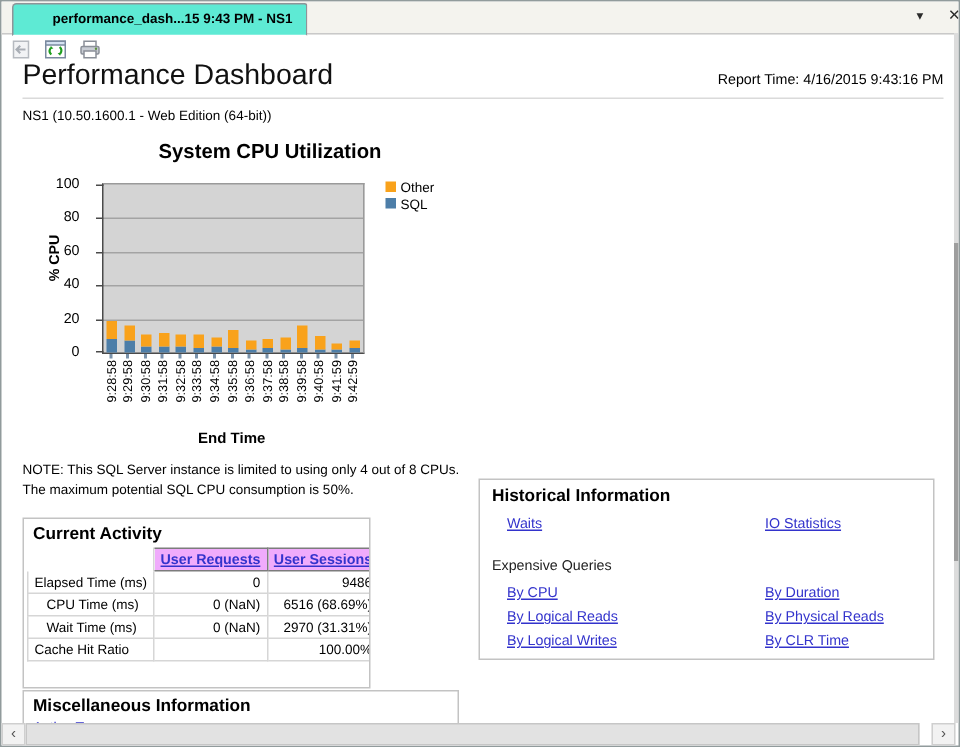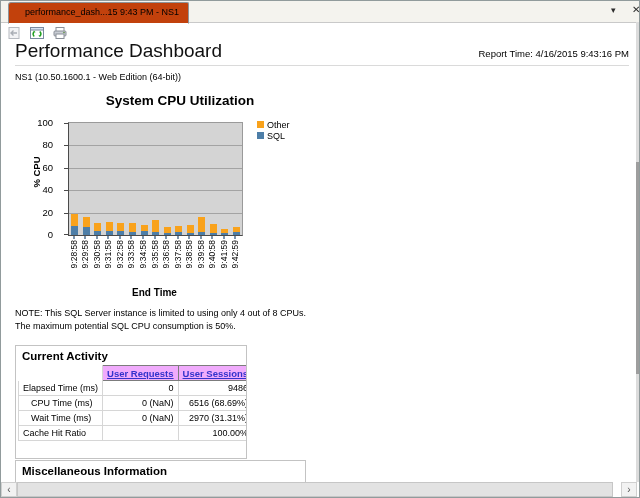--- a/index.html
+++ b/index.html
@@ -3,22 +3,22 @@
 <meta charset="utf-8">
 <style>
   html,body{margin:0;padding:0;background:#fff;}
   .window{
     position:relative;width:640px;height:498px;box-sizing:border-box;
     border:1px solid #919b9c;background:#fff;overflow:hidden;
     font-family:"Liberation Sans",sans-serif;color:#000;
   }
   
   .tabstrip{position:absolute;top:0;left:0;right:0;height:21px;background:#f4f3ee;border-bottom:1px solid #c9c9c9;}
-  .tab{position:absolute;left:7px;top:1px;height:20px;background:#c2410c;border:1px solid #8e9499;border-bottom:1px solid #fff;
-       border-top-left-radius:3px;border-top-right-radius:2px;padding:0 9px 0 16px;font-size:9px;font-weight:normal;line-height:19px;white-space:nowrap;}
+  .tab{position:absolute;left:7px;top:1px;height:20px;background:#5eead4;border:1px solid #8e9499;border-bottom:1px solid #fff;
+       border-top-left-radius:3px;border-top-right-radius:2px;padding:0 9px 0 26px;font-size:9px;font-weight:bold;line-height:19px;white-space:nowrap;}
   .tab-dd{position:absolute;left:610px;top:4px;font-size:9px;color:#2b2b2b;cursor:pointer;}
   .tab-close{position:absolute;left:631px;top:3px;font-size:10px;color:#2b2b2b;cursor:pointer;}
   
   .toolbar{position:absolute;top:22px;left:3px;height:18px;display:flex;gap:3px;}
   .tbtn{width:18px;height:17px;display:flex;align-items:center;justify-content:center;border:1px solid transparent;cursor:pointer;}
   
   .rpt-title{position:absolute;left:14px;top:39px;font-size:19px;color:#111;white-space:nowrap;}
   .rpt-time{position:absolute;left:380px;top:47px;width:248px;text-align:right;font-size:9.5px;white-space:nowrap;}
   .divider{position:absolute;left:14px;top:64px;width:614px;height:1px;background:#dadada;}
   .server-info{position:absolute;left:14px;top:71px;font-size:9px;white-space:nowrap;}
@@ -255,20 +255,32 @@
           </tr>
           <tr>
             <td>Cache Hit Ratio</td>
             <td class="num"></td>
             <td class="num">100.00%</td>
           </tr>
         </tbody>
     </table>
   </div>
 
+  <div class="box" id="hist-box">
+    <div class="box-title">Historical Information</div>
+    <div class="exp-label">Expensive Queries</div>
+  <a class="lnk" style="left: 18px; top: 24px;">Waits</a>
+      <a class="lnk" style="left: 190px; top: 24px;">IO Statistics</a>
+      <a class="lnk" style="left: 18px; top: 70px;">By CPU</a>
+      <a class="lnk" style="left: 190px; top: 70px;">By Duration</a>
+      <a class="lnk" style="left: 18px; top: 86px;">By Logical Reads</a>
+      <a class="lnk" style="left: 190px; top: 86px;">By Physical Reads</a>
+      <a class="lnk" style="left: 18px; top: 102px;">By Logical Writes</a>
+      <a class="lnk" style="left: 190px; top: 102px;">By CLR Time</a>
+    </div>
 
   <div class="box" id="misc-box">
     <div class="box-title">Miscellaneous Information</div>
   <a class="lnk" style="left: 6px; top: 19px;">Active Traces</a>
     </div>
 
   <div class="hscroll-btn" id="hs-left">‹</div>
   <div class="hscroll-track">
     <div class="hscroll-thumb"></div>
   </div>

